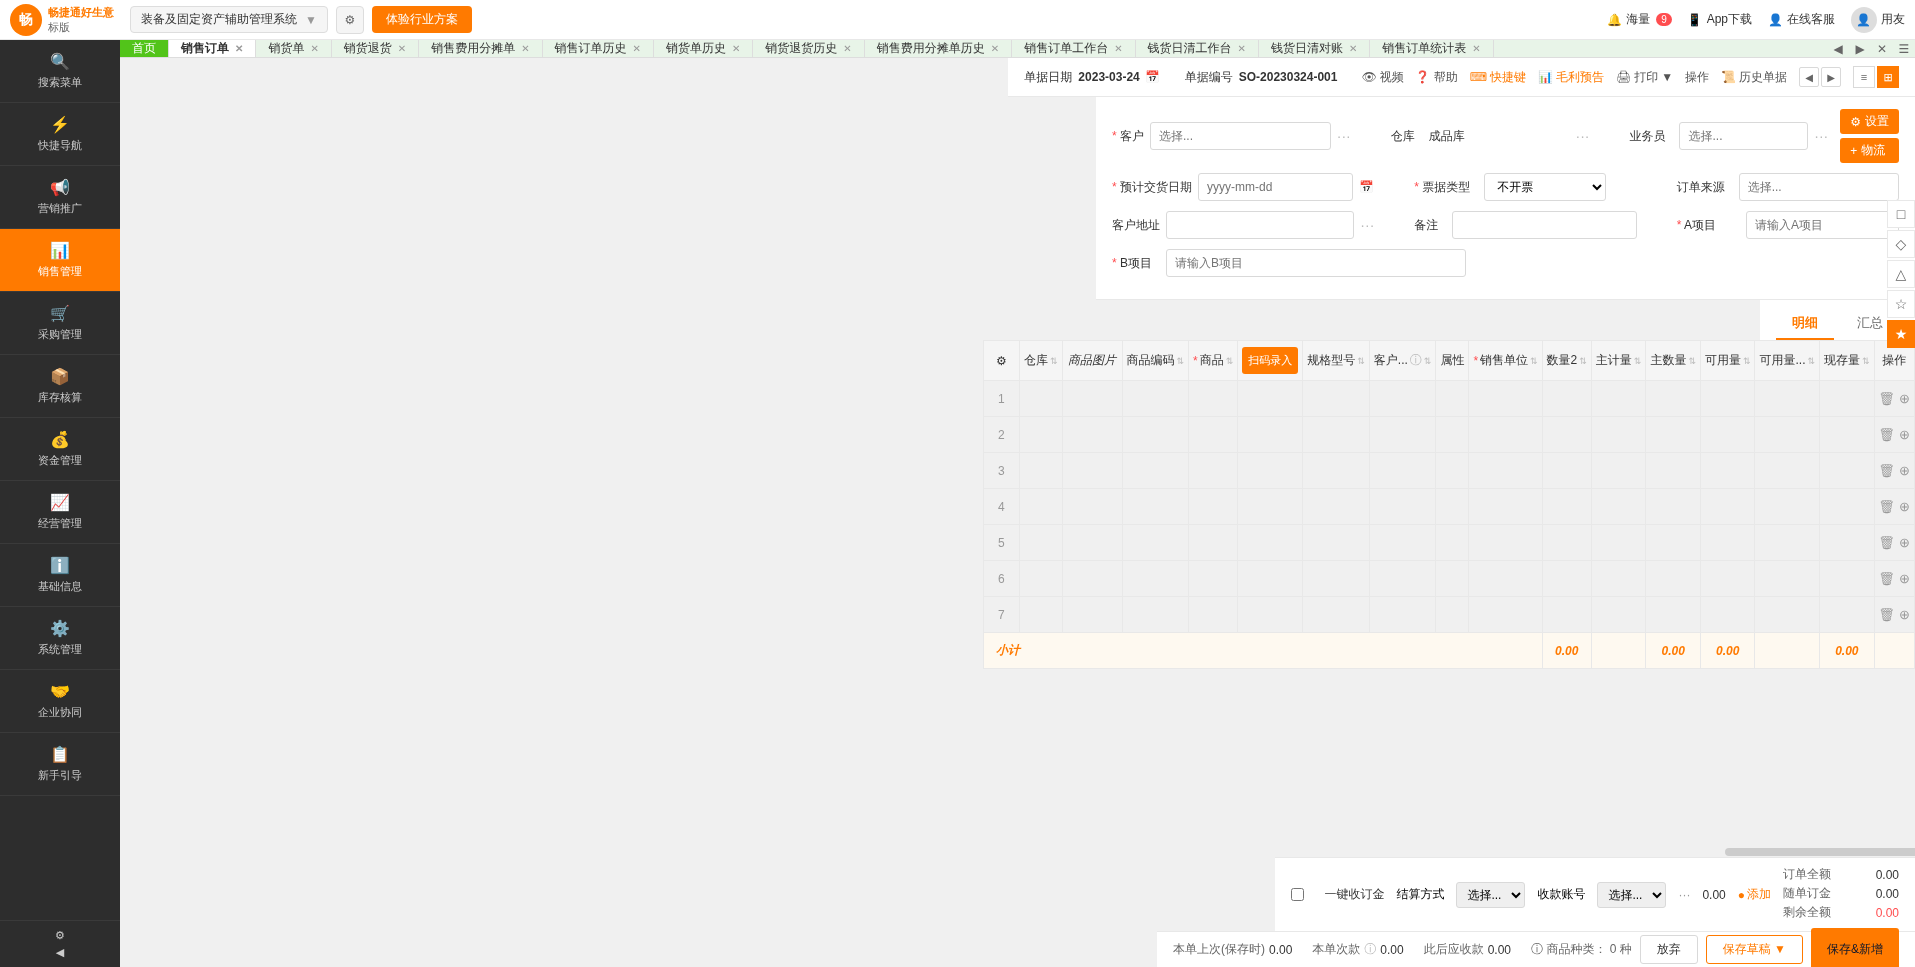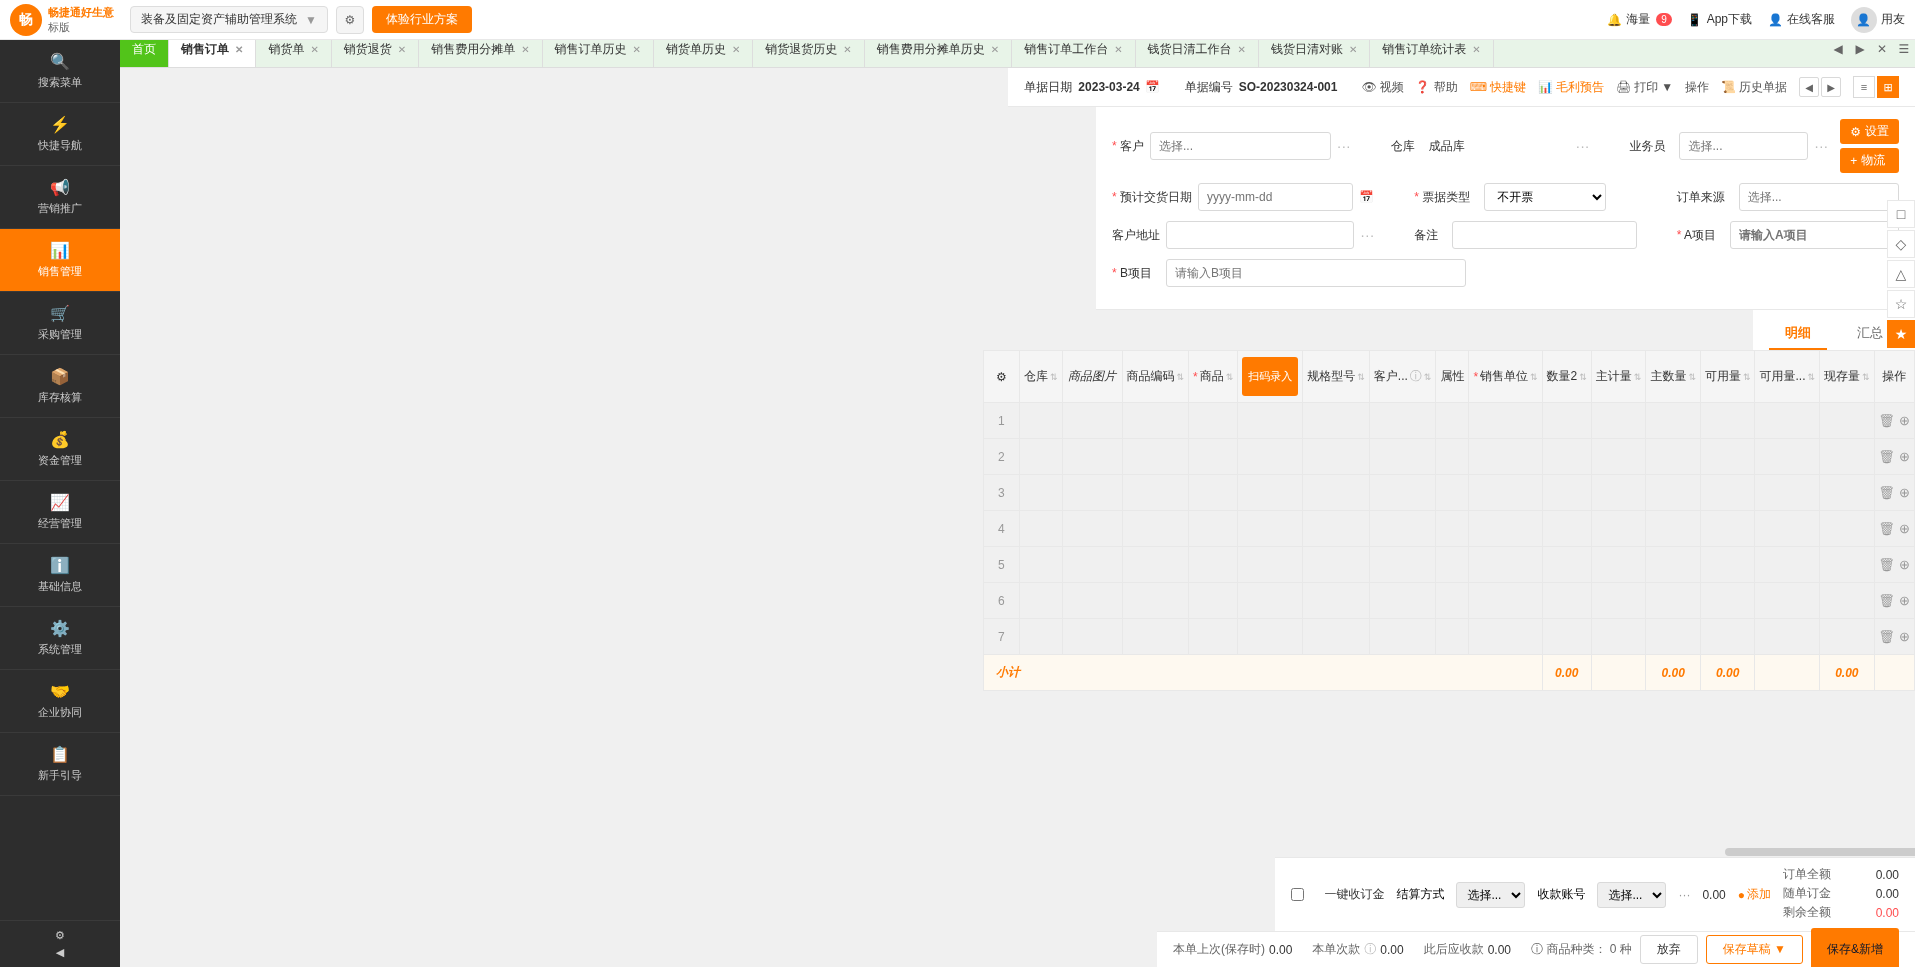--- a/index.html
+++ b/index.html
@@ -157,24 +157,24 @@
     .content-area {
       flex: 1;
       display: flex;
       flex-direction: column;
       overflow: hidden;
       background: #f0f0f0;
     }
 
     
     .tab-bar {
-      height: 28px;
+      height: 18px;
       background: #e8f4e8;
       display: flex;
-      align-items: flex-end;
+      align-items: center;
       overflow: hidden;
       border-bottom: 1px solid #ddd;
     }
     .tab {
       height: 36px;
       padding: 0 12px;
       display: flex;
       align-items: center;
       cursor: pointer;
       white-space: nowrap;
@@ -287,21 +287,21 @@
       cursor: pointer;
       display: flex; align-items: center; gap: 4px;
     }
 
     
     .detail-tabs {
       display: flex;
       align-items: center;
       padding: 8px 16px 0;
       background: white;
-      gap: 14px;
+      gap: 7px;
       border-bottom: none;
     }
     .detail-tab {
       padding: 6px 16px;
       cursor: pointer;
       font-size: 13px;
       color: #666;
       border-bottom: 2px solid transparent;
     }
     .detail-tab.active {
@@ -334,21 +334,21 @@
     }
     .row-num {
       color: #999;
       width: 30px;
     }
     .scan-btn {
       background: #ff7a00;
       color: white;
       border: none;
       border-radius: 3px;
-      padding: 12px 6px;
+      padding: 6px 6px;
       font-size: 11px;
       cursor: pointer;
     }
     .subtotal-row {
       background: #fef9f0;
       font-style: italic;
     }
     .subtotal-row td {
       color: #ff7a00;
       font-weight: bold;
@@ -835,21 +835,21 @@
               <span class="form-label">客户地址</span>
               <input class="form-input" type="text" style="max-width: 300px;" placeholder="">
               <span class="form-input-dots">···</span>
             </div>
             <div class="form-field" style="flex:1;">
               <span class="form-label" style="margin-left:40px;">备注</span>
               <input class="form-input" type="text" style="max-width: 300px; margin-left: 8px;">
             </div>
             <div class="form-field" style="flex:1;">
               <span class="form-label required" style="margin-left:40px;">A项目</span>
-              <input class="form-input" type="text" placeholder="请输入A项目" style="max-width: 200px; margin-left: 8px; font-weight: bold;">
+              <input class="form-input" type="text" placeholder="请输入A项目" style="max-width: 200px; margin-left: 24px;">
             </div>
           </div>
 
           <div class="form-row">
             <div class="form-field">
               <span class="form-label required">B项目</span>
               <input class="form-input" type="text" placeholder="请输入B项目" style="max-width: 300px; margin-left: 8px;">
             </div>
           </div>
         </div>

